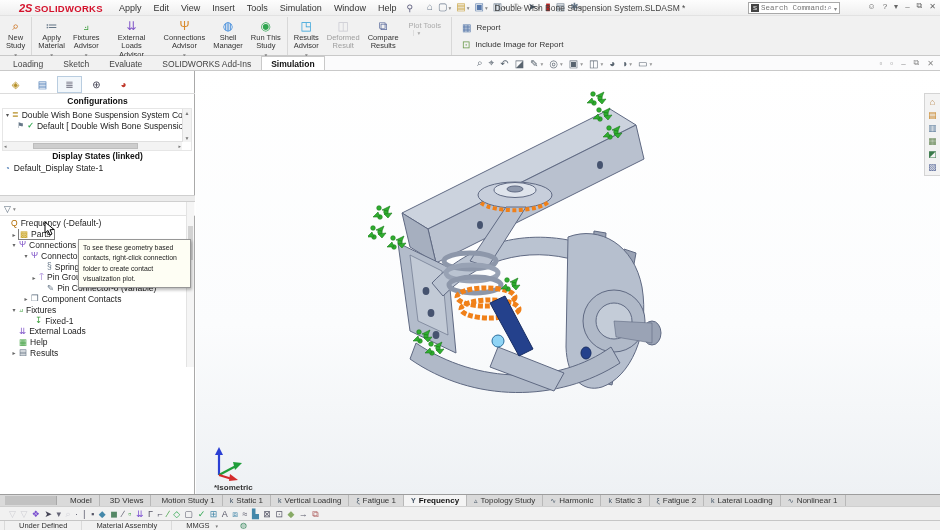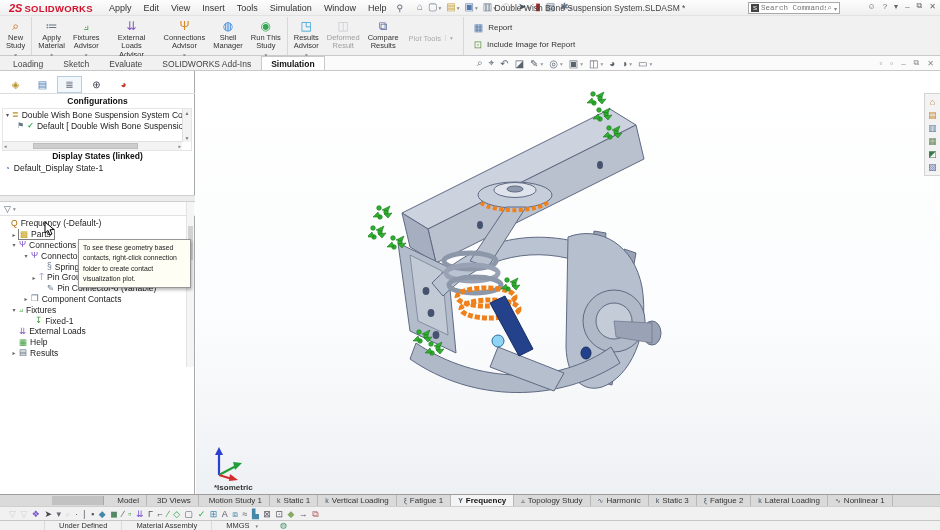--- a/index.html
+++ b/index.html
@@ -3,21 +3,21 @@
 <meta charset="utf-8">
 <style>
   * { box-sizing: border-box; margin: 0; padding: 0; }
   html,body { width: 940px; height: 530px; overflow: hidden; }
   body { font-family: "Liberation Sans", sans-serif; background: #fff; }
   #app { position: relative; width: 940px; height: 530px; background: #fff; }
 
   
   .titlebar { position: absolute; left:0; top:0; width:940px; height:16px;
     background: linear-gradient(#fdfdfd,#efefef); border-bottom:1px solid #e2e2e2;
-    display:flex; align-items:center; font-size:9px; color:#333; padding:0 9px; }
+    display:flex; align-items:center; font-size:9px; color:#333; padding:0 19px; }
   .logo { display:flex; align-items:baseline; margin-right:10px; white-space:nowrap; }
   .logo-ds { color:#d4122c; font-weight:bold; font-style:italic; font-size:11px; margin-right:2px; }
   .logo-txt { color:#d4122c; font-size:9.5px; font-weight:bold; letter-spacing:.3px; }
   .menubar { display:flex; }
   .menu { padding:1px 6px; cursor:default; }
   .pin { margin:0 4px; color:#557; font-size:9px; }
   .qat { display:flex; align-items:center; gap:5px; margin-left:10px; }
   .qat-item { font-size:10px; line-height:10px; }
   .qat-item.caret::after { content:"▾"; font-size:5.5px; color:#888; margin-left:1px; vertical-align:middle; }
   .qat-item.disabled { opacity:.4; }
@@ -36,21 +36,21 @@
   
   .ribbon { position:absolute; left:0; top:16px; width:940px; height:40px; background:#f1f1f1;
     border-bottom:1px solid #c9c9c9; display:flex; align-items:stretch; padding:1px 2px 0; }
   .rbtn { display:flex; flex-direction:column; align-items:center; padding:3px 4px 0; position:relative; }
   .rbtn.sep { border-left:1px solid #d8d8d8; margin-left:2px; padding-left:6px; }
   .ricon { font-size:12px; line-height:13px; height:13px; }
   .rlabel { font-size:7.5px; line-height:1.12; text-align:center; max-width:48px; color:#333; white-space:pre-line; margin-top:1px; }
   .rbtn .rcaret { font-size:5.5px; color:#888; visibility:hidden; margin-top:1px; }
   .rbtn.caret .rcaret { visibility:visible; }
   .rbtn.disabled { opacity:.45; }
-  .plot-col { display:flex; align-items:center; padding:4px 8px 0 6px; color:#aaa; font-size:7.5px; white-space:nowrap; }
+  .plot-col { display:flex; align-items:flex-start; padding:4px 8px 0 6px; color:#aaa; font-size:7.5px; white-space:nowrap;flex-direction:column; }
   .plot-col .pc-caret { font-size:5.5px; margin-left:4px; color:#aaa; border-left:1px solid #ddd; padding-left:4px; }
   .report-col { display:flex; flex-direction:column; justify-content:flex-start; gap:6px; border-left:1px solid #d8d8d8;
     padding:5px 0 0 10px; margin-left:2px; }
   .rrow { display:flex; align-items:center; gap:5px; font-size:8px; color:#333; white-space:nowrap; }
   .rrow .ri { font-size:10px; }
 
   
   .tabrow { position:absolute; left:0; top:56px; width:940px; height:15px;
     background:linear-gradient(to right,#f1f1f1 0,#f1f1f1 265px,#fbfbfc 290px,#fbfbfc 100%);
     border-bottom:1px solid #c9c9c9; display:flex; align-items:flex-end; padding-left:3px; }
@@ -105,37 +105,37 @@
   .viewport { position:absolute; left:196px; top:0; width:744px; height:423px;
     background:linear-gradient(#ffffff 0%, #fbfcfd 60%, #eef1f4 100%); }
   .taskpane { position:absolute; right:0; top:22px; width:16px; background:#f3f3f3; border:1px solid #d4d4d4;
     border-right:none; display:flex; flex-direction:column; align-items:center; gap:3px; padding:3px 0; font-size:9px; }
   .model-svg { position:absolute; left:172px; top:14px; }
   .triad { position:absolute; left:12px; top:374px; }
   .viewlabel { position:absolute; left:18px; top:412px; font-size:8px; font-weight:bold; color:#333; }
 
   
   .bottomtabs { position:absolute; left:0; top:494px; width:940px; height:12px; background:#dadada;
-    border-top:1px solid #9d9d9d; display:flex; align-items:stretch; font-size:8px; color:#333;justify-content:center; }
+    border-top:1px solid #9d9d9d; display:flex; align-items:stretch; font-size:8px; color:#333; }
   .tabscroller { width:52px; background:#c2c2c2; border-right:1px solid #a8a8a8; margin:1px 3px 1px 5px; }
   .btab { display:flex; align-items:center; gap:3px; padding:0 7px; border-right:1px solid #b8b8b8; white-space:nowrap; }
   .btab.active { background:#f4f4f4; font-weight:bold; color:#111; }
   .bicon { font-size:7px; color:#456; }
 
   
   .simtoolbar { position:absolute; left:0; top:506px; width:940px; height:14px; background:#f1f1f1;
     border-top:1px solid #cfcfcf; display:flex; align-items:center; gap:4.5px; padding-left:9px; font-size:9px; }
   .sicon { line-height:12px; }
   .sicon.disabled { opacity:.35; }
 
   
   .statusbar { position:absolute; left:0; top:520px; width:940px; height:10px; background:#f1f1f1;
     border-top:1px solid #c6c6c6; display:flex; align-items:center; font-size:7.5px; color:#333; padding:0 4px; }
   .status-left { flex:1; }
-  .status-right { display:flex; align-items:center;margin-left:40px; }
+  .status-right { display:flex; align-items:center; }
   .sseg { padding:0 14px; border-left:1px solid #dadada; white-space:nowrap; }
   .sseg .ucaret { font-size:5px; color:#777; margin-left:6px; }
   .globe { color:#3a8a5f; font-size:8px; margin-left:8px; }
 </style>
 </head>
 <body>
 
 <div id="app">
 
   <div class="titlebar">

